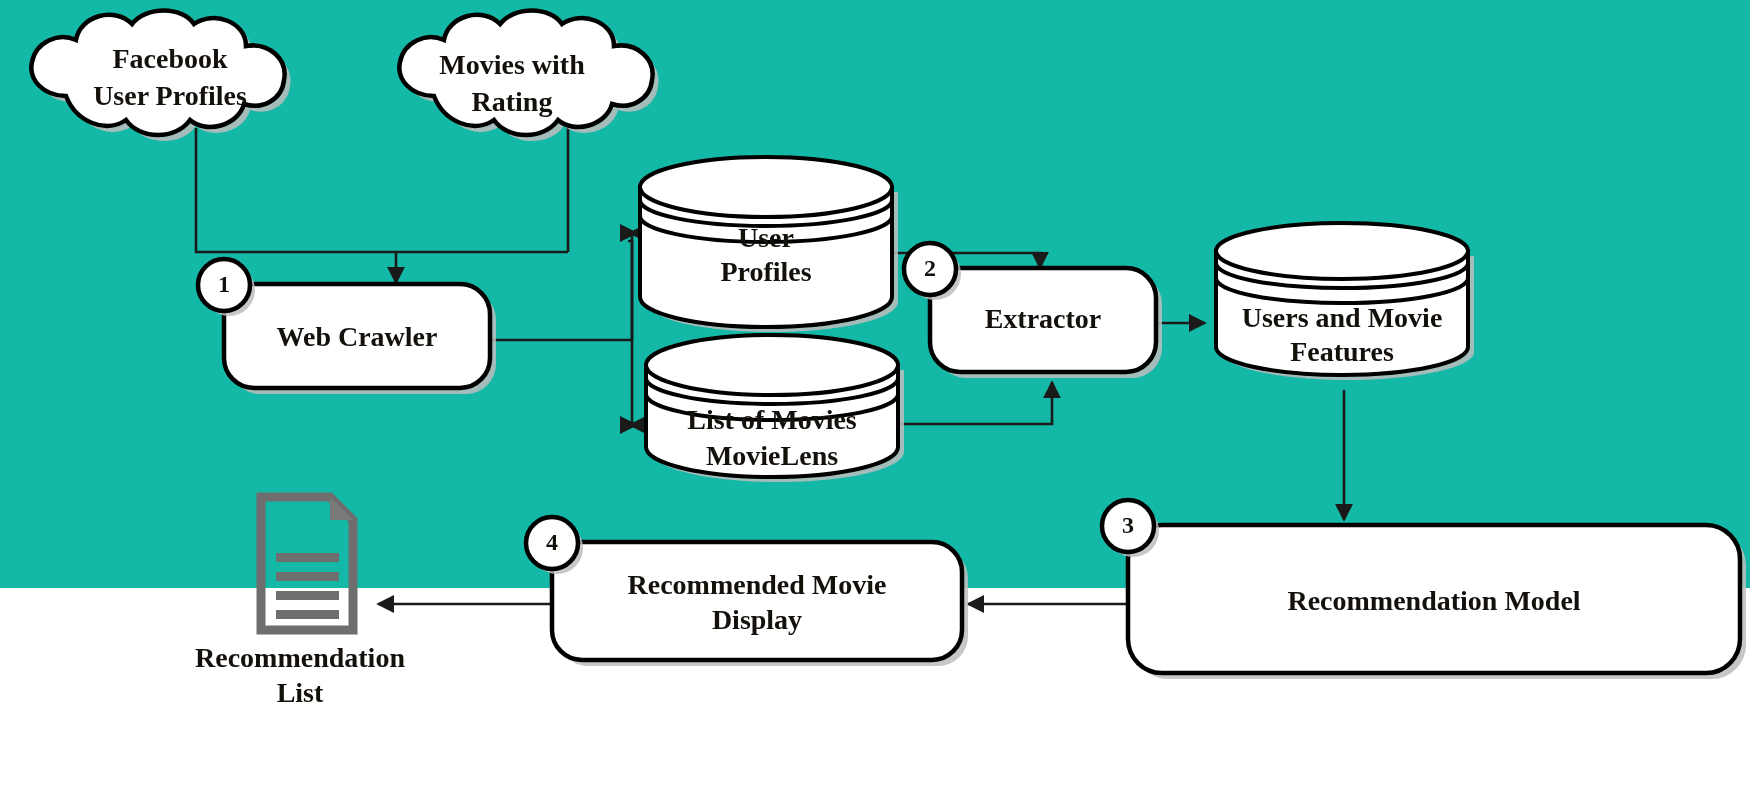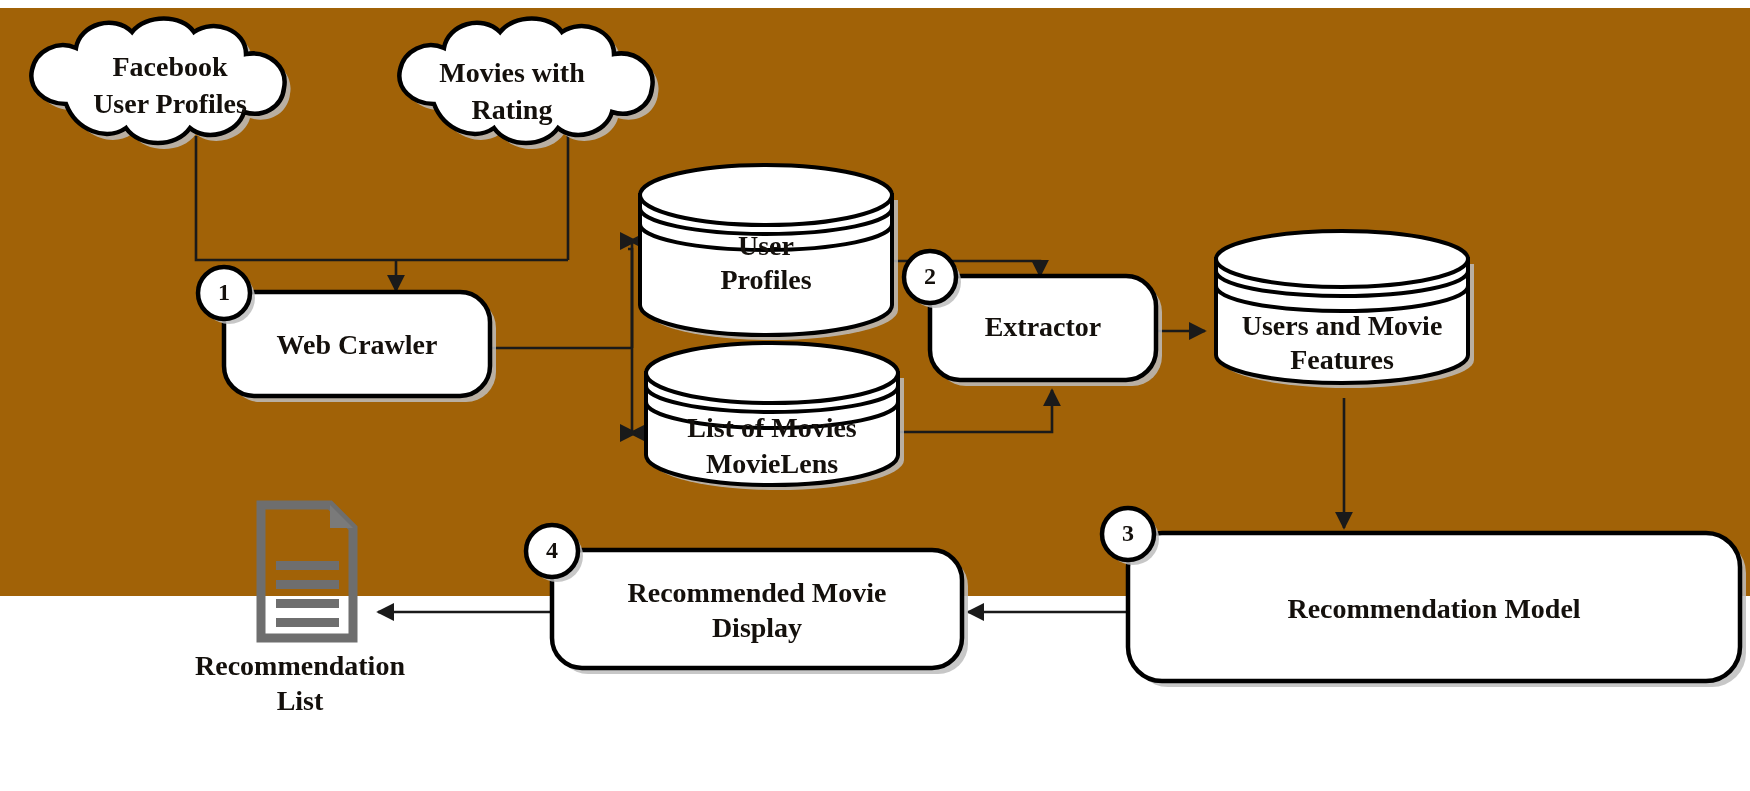--- a/index.html
+++ b/index.html
@@ -1,17 +1,17 @@
 <!DOCTYPE html>
 <html><head>
 <meta charset="utf-8">
 <style>
   html,body{margin:0;padding:0;background:#ffffff;}
   body{width:1750px;height:791px;font-family:"Liberation Serif",serif;overflow:hidden;}
-  #stage{position:relative;width:1750px;height:588px;background:#a16207;margin-top:8px;}
+  #stage{position:relative;width:1750px;height:588px;background:#14b8a6;}
   svg#diagram{position:absolute;left:0;top:0;width:1750px;height:791px;display:block;}
   .node-label{font-family:"Liberation Serif",serif;font-weight:bold;fill:#14100c;
     text-anchor:middle;dominant-baseline:middle;}
   .lbl-28{font-size:28px;}
   .step-num{font-family:"Liberation Serif",serif;font-weight:bold;font-size:24px;
     fill:#14100c;text-anchor:middle;dominant-baseline:middle;}
   .stroke-main{fill:#ffffff;stroke:#000000;stroke-width:4.5;}
   .stroke-thin{fill:none;stroke:#1a1a1a;stroke-width:2.6;}
   .shadow{fill:#bdbdbd;stroke:none;opacity:.85;}
   .cyl-body{fill:#ffffff;stroke:#000000;stroke-width:4;}

